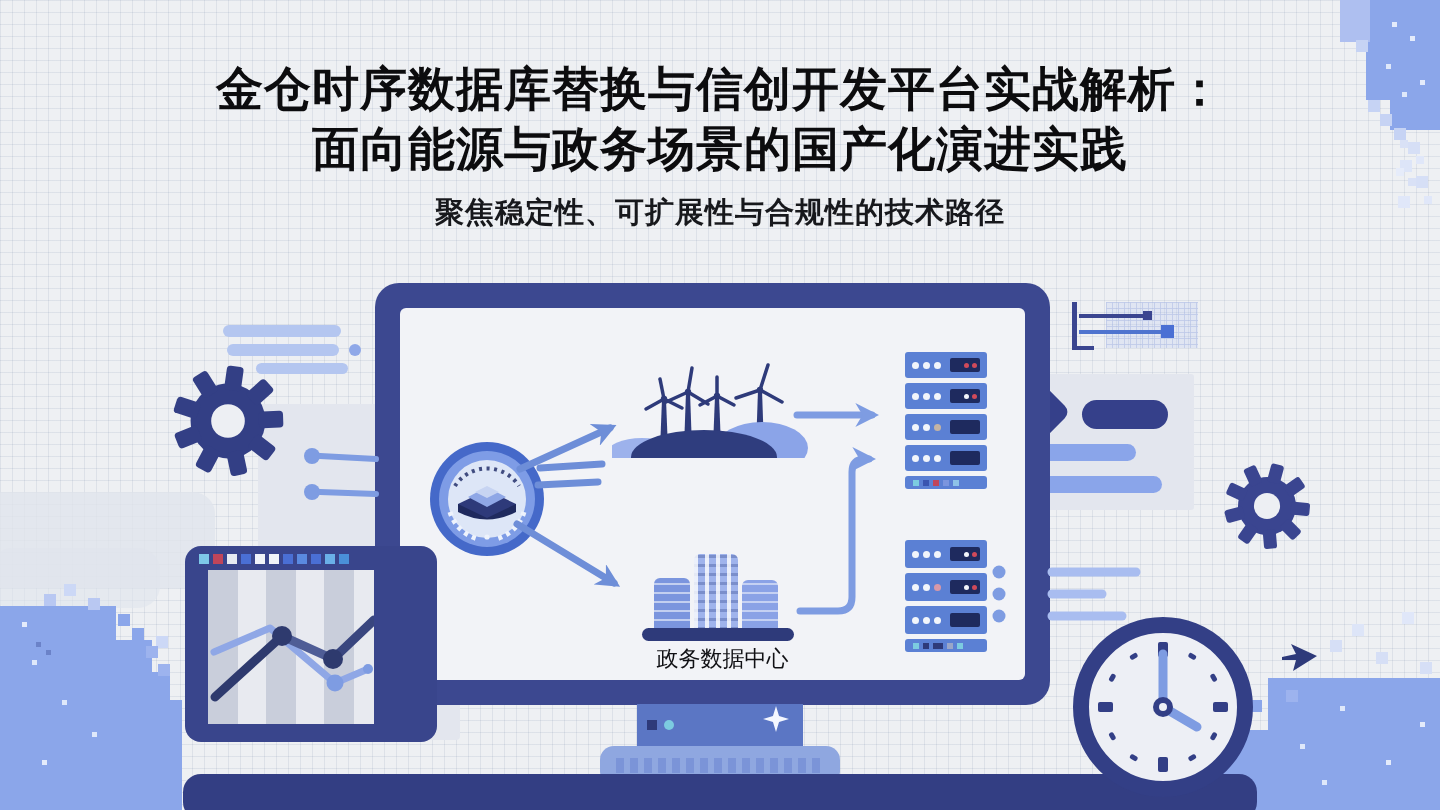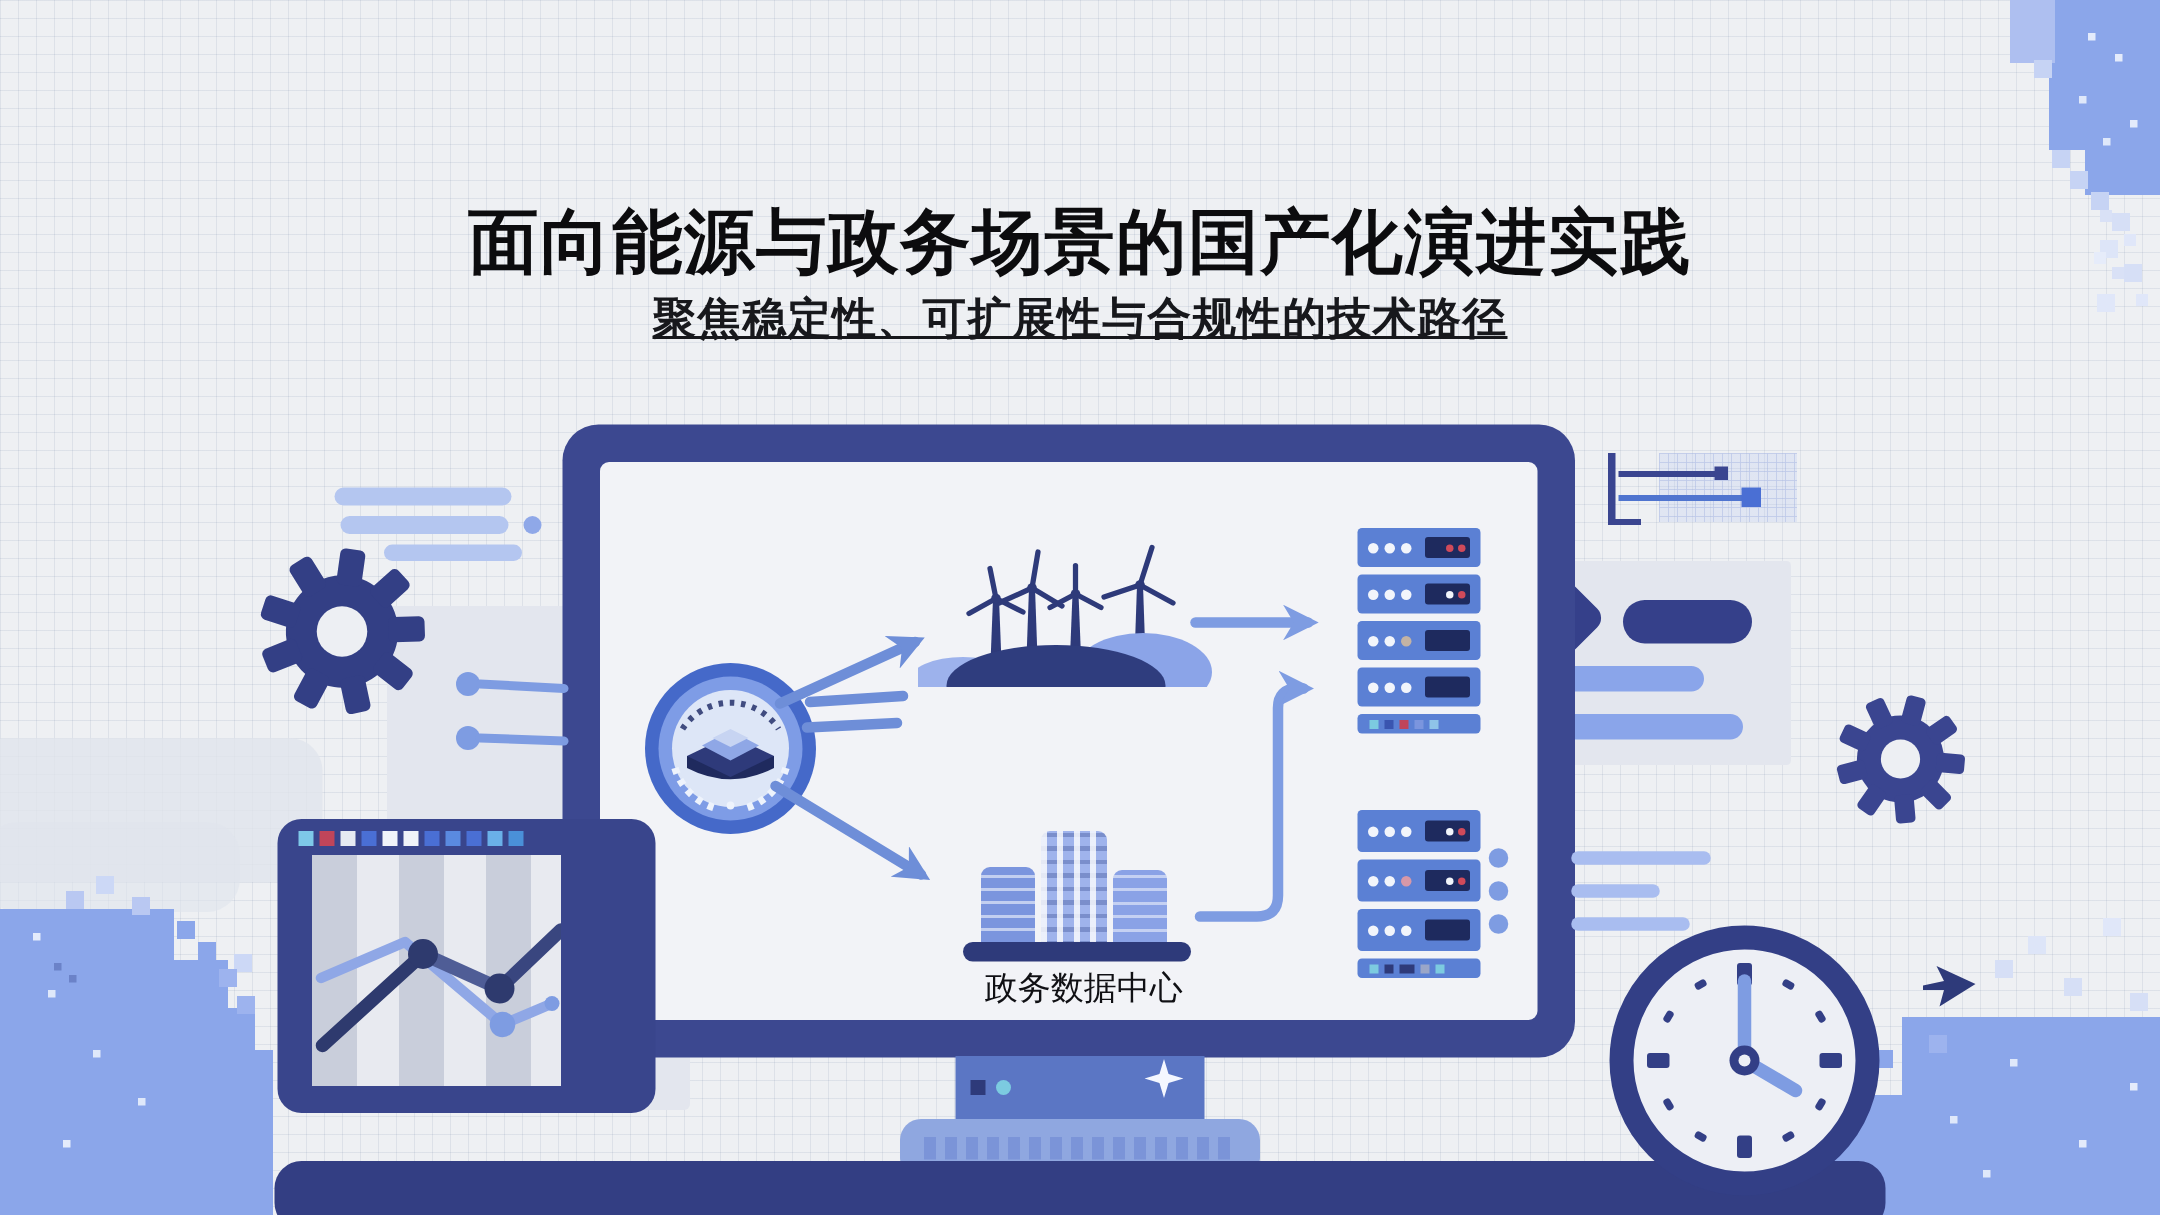--- a/index.html
+++ b/index.html
@@ -8,22 +8,22 @@
     background-color:#eef0f3;
     background-image:
       linear-gradient(rgba(120,135,165,.14) 1px, transparent 1px),
       linear-gradient(90deg, rgba(120,135,165,.14) 1px, transparent 1px);
     background-size:12px 12px,12px 12px;
     font-family:"Liberation Sans", sans-serif;
   }
   .abs{position:absolute;}
   
   .title{left:0;top:60px;width:1440px;text-align:center;font-size:47px;font-weight:900;color:#0c0c0e;letter-spacing:1px;line-height:1.24;}
-  .title2{top:132px;}
-  .subtitle{left:0;top:193px;width:1440px;text-align:center;font-size:29px;font-weight:600;color:#17181c;letter-spacing:1px;text-decoration:underline;}
+  .title2{top:120px;}
+  .subtitle{left:0;top:193px;width:1440px;text-align:center;font-size:29px;font-weight:600;color:#17181c;letter-spacing:1px;}
   
   .blob{background:#8ba6ea;}
   .blob.l2{background:#aebff0;}
   .sq{width:12px;height:12px;}
   .wisp{background:#e0e4ec;border-radius:22px;opacity:.78;}
   
   .deco-line{background:#b4c6f0;border-radius:7px;}
   .deco-dot{background:#8fa8e8;border-radius:50%;}
   .gray-panel{background:#e3e6ee;border-radius:4px;}
   
@@ -118,20 +118,21 @@
   <div>
     <div class="abs blob" style="left:1268px;top:678px;width:172px;height:132px"></div>
     <div class="abs blob" style="left:1196px;top:730px;width:120px;height:80px"></div>
     <div class="abs blob l2" style="left:1160px;top:764px;width:60px;height:46px"></div>
     <div class="abs sq" style="background:transparent;left:0;top:0;box-shadow:1250px 700px 0 #8ba6ea,1236px 714px 0 #9db3ee,1222px 728px 0 #aebff0,1286px 690px 0 #9db3ee,1208px 744px 0 #aebff0,1330px 640px 0 #d6dff6,1352px 624px 0 #dde5f8,1376px 652px 0 #d6dff6,1402px 612px 0 #e0e7f9,1420px 662px 0 #d6dff6,1178px 758px 0 #c6d3f4"></div>
     <div class="abs" style="left:0;top:0;width:5px;height:5px;background:transparent;box-shadow:1300px 744px 0 #dfe8fa,1340px 706px 0 #dfe8fa,1386px 760px 0 #e4ebfb,1322px 780px 0 #dfe8fa,1420px 722px 0 #e4ebfb"></div>
   </div>
 
   <div class="abs" style="left:0;top:0;width:8px;height:8px;background:transparent;box-shadow:1400px 140px 0 #d9e1f6,1416px 156px 0 #e0e7f9,1408px 178px 0 #d9e1f6,1424px 196px 0 #e0e7f9,1396px 168px 0 #e6ecfa"></div>
 
+  <div class="abs title">金仓时序数据库替换与信创开发平台实战解析：</div>
   <div class="abs title title2">面向能源与政务场景的国产化演进实践</div>
   <div class="abs subtitle">聚焦稳定性、可扩展性与合规性的技术路径</div>
 
   <div class="abs gray-panel" style="left:258px;top:404px;width:202px;height:336px"></div>
   <div class="abs deco-line" style="left:223px;top:325px;width:118px;height:12px"></div>
   <div class="abs deco-line" style="left:227px;top:344px;width:112px;height:12px"></div>
   <div class="abs deco-dot" style="left:349px;top:344px;width:12px;height:12px"></div>
   <div class="abs deco-line" style="left:256px;top:363px;width:92px;height:11px"></div>
 
   <svg class="abs" style="left:170px;top:363px" width="116" height="116" viewBox="-62 -62 124 124">

